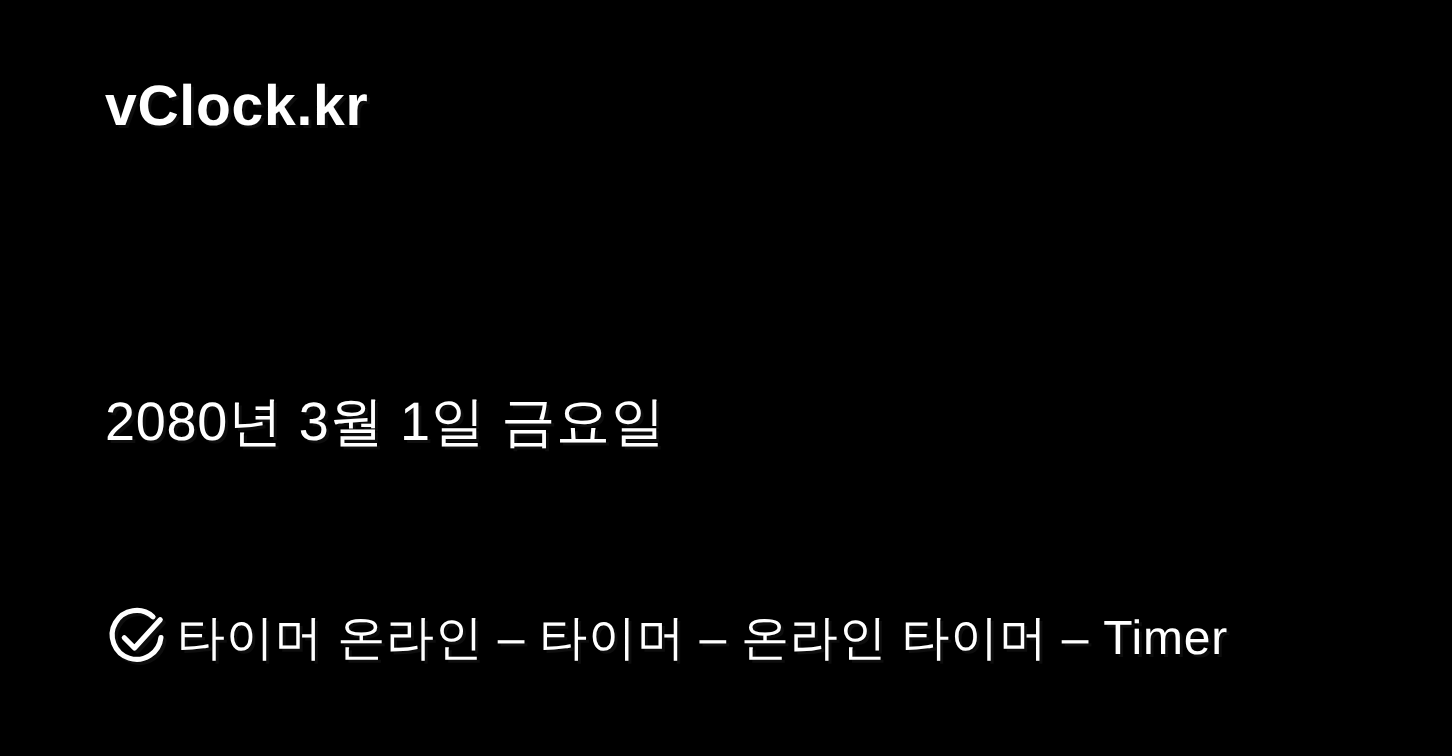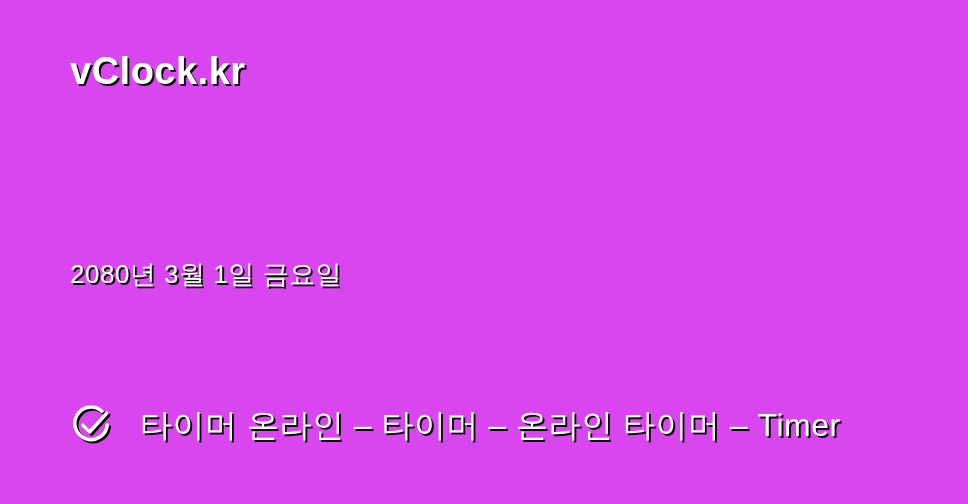--- a/index.html
+++ b/index.html
@@ -10,21 +10,21 @@
     width: 968px;
     height: 504px;
     overflow: hidden;
     font-family: "Liberation Sans", "DejaVu Sans", sans-serif;
   }
 
   .page {
     position: relative;
     width: 968px;
     height: 504px;
-    background: #d946ef;
+    background: #000000;
     box-sizing: border-box;
     padding-left: 70px;
   }
 
   
   .shadowed {
     color: #ffffff;
     text-shadow: 2px 2px 0 #0d0d0d;
   }
 
@@ -47,34 +47,34 @@
     font-weight: 400;
     line-height: 1.12;
     letter-spacing: 1px;
     white-space: nowrap;
   }
 
   .subhead {
     position: absolute;
     left: 70px;
     top: 259px;
-    font-size: 26px;
+    font-size: 36px;
     font-weight: 400;
     line-height: 1.2;
     letter-spacing: 0.5px;
     white-space: nowrap;
   }
 
   .timer-link {
     position: absolute;
     left: 68px;
     top: 402px;
     display: flex;
     align-items: center;
-    gap: 26px;
+    gap: 4px;
     text-decoration: none;
     white-space: nowrap;
   }
 
   .timer-icon {
     flex: 0 0 auto;
     width: 46px;
     height: 46px;
     display: block;
     filter: drop-shadow(2px 2px 0 #0d0d0d);

